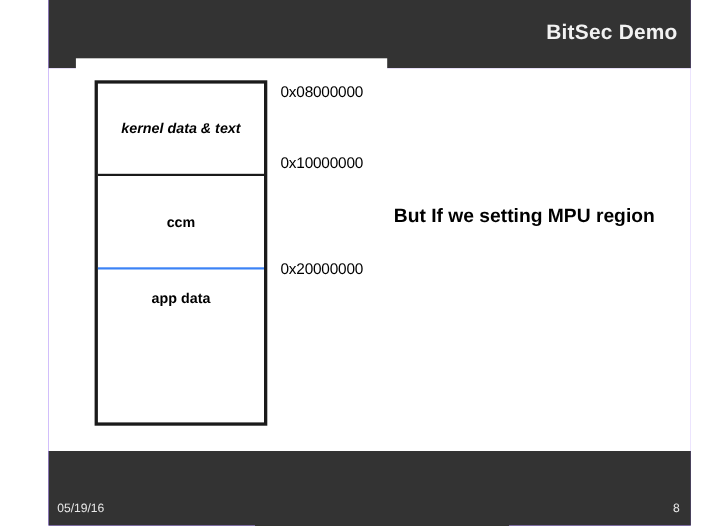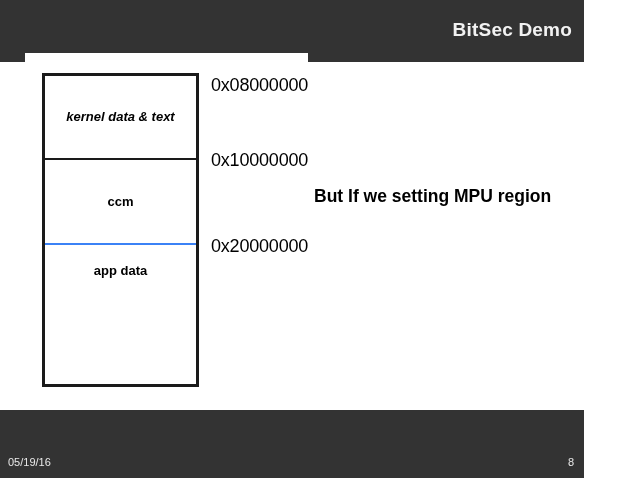--- a/index.html
+++ b/index.html
@@ -9,20 +9,21 @@
   }
   body {
     font-family: "Liberation Sans", sans-serif;
   }
   .slide {
     position: relative;
     width: 584px;
     height: 478px;
     overflow: hidden;
     background: #8b5cf6;
+    margin-left: 44px;
   }
 
   
   .header-band {
     position: absolute;
     left: 0;
     top: 0;
     width: 638px;
     height: 62px;
     background: #333333;
@@ -100,27 +101,27 @@
     top: 169px;
     height: 139px;
     align-items: flex-start;
     padding-top: 18px;
   }
 
   
   .addr-label {
     position: absolute;
     left: 211px;
-    font-size: 18px;
+    font-size: 14px;
     color: #000000;
     white-space: nowrap;
     letter-spacing: -0.2px;
   }
   .addr-0 { top: 75px; }
-  .addr-1 { top: 150px; text-align: center; }
+  .addr-1 { top: 140px; text-align: center; }
   .addr-2 { top: 236px; }
 
   
   .body-text {
     position: absolute;
     left: 314px;
     top: 185px;
     width: 318px;
     font-size: 17.5px;
     font-weight: bold;

